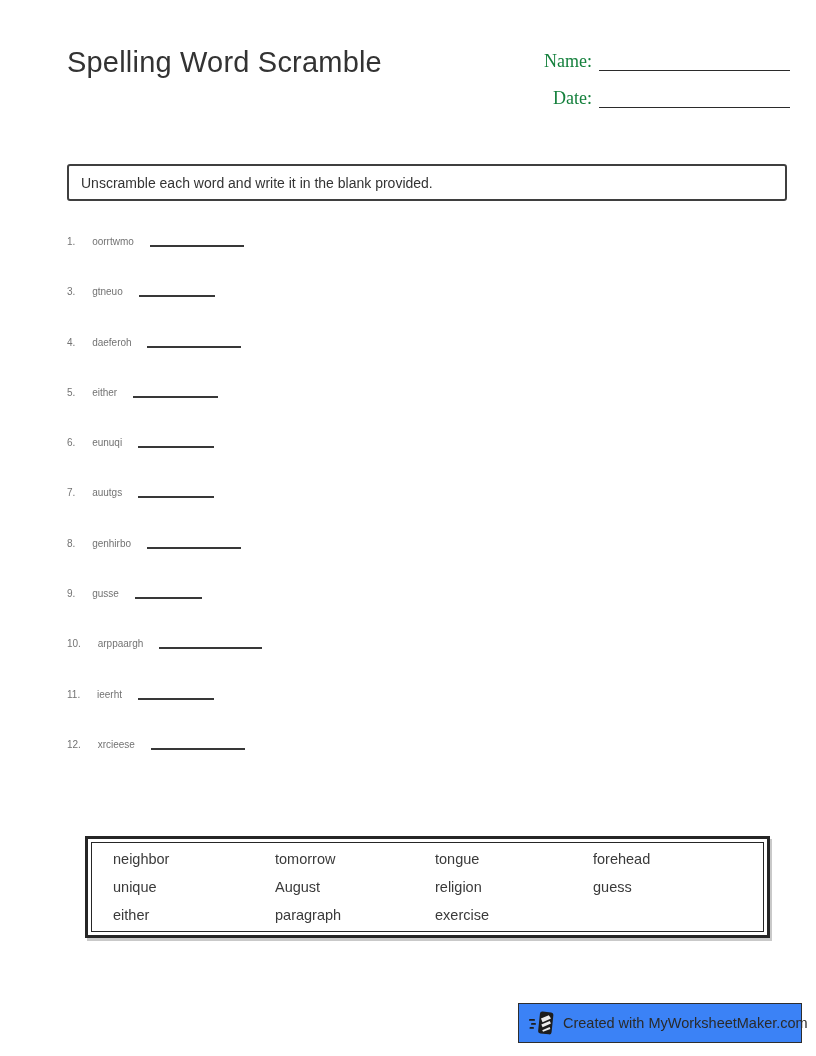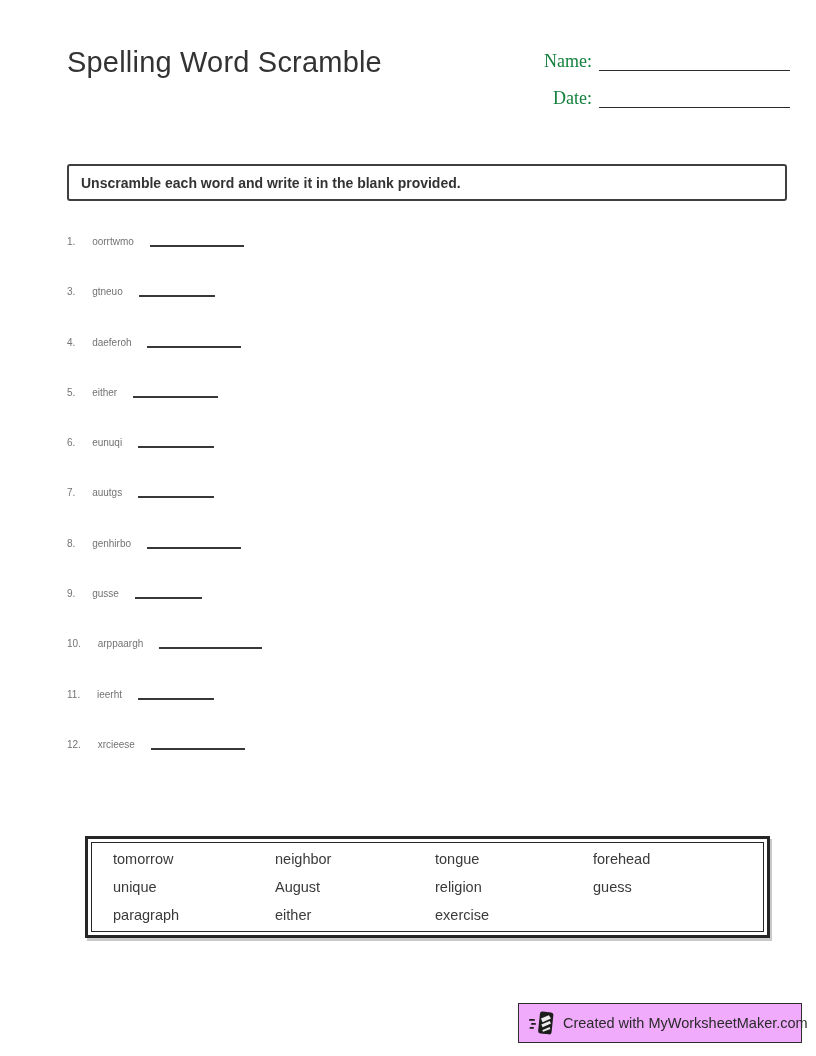--- a/index.html
+++ b/index.html
@@ -64,21 +64,20 @@
     box-sizing: border-box;
     border: 2px solid #3f3f3f;
     border-radius: 3px;
     display: flex;
     align-items: center;
     padding: 0 12px;
   }
   .instruction-text {
     font-size: 14px;
     color: #333333;
-    font-weight: bold;
   }
 
   
   .scramble-list {
     position: absolute;
     left: 47px;
     top: 230px;
     width: 500px;
   }
   .item {
@@ -135,21 +134,21 @@
     position: absolute;
     left: 498px;
     top: 1003px;
     width: 284px;
     height: 40px;
     box-sizing: border-box;
     border: 1.5px solid #2e2e2e;
     display: flex;
     align-items: center;
     padding: 0 10px;
-    background: #f0abfc;
+    background: #3b82f6;
   }
   .credit-icon {
     width: 27px;
     height: 27px;
     margin-right: 7px;
     flex: 0 0 auto;
   }
   .credit-text {
     font-size: 14.5px;
     color: #2a2a2a;
@@ -243,30 +242,30 @@
     <div class="item">
       <span class="num">12.</span>
       <span class="word">xrcieese</span>
       <span class="blank" style="width: 94px;"></span>
     </div>
   </div>
 
   <div class="word-bank">
     <div class="word-bank-inner">
       <div class="bank-grid">
+          <div class="bank-cell">neighbor</div>
           <div class="bank-cell">tomorrow</div>
-          <div class="bank-cell">neighbor</div>
           <div class="bank-cell">tongue</div>
           <div class="bank-cell">forehead</div>
           <div class="bank-cell">unique</div>
           <div class="bank-cell">August</div>
           <div class="bank-cell">religion</div>
           <div class="bank-cell">guess</div>
+          <div class="bank-cell">either</div>
           <div class="bank-cell">paragraph</div>
-          <div class="bank-cell">either</div>
           <div class="bank-cell">exercise</div>
         </div>
     </div>
   </div>
 
   <div class="footer-credit">
     <svg class="credit-icon" viewBox="0 0 27 27" xmlns="http://www.w3.org/2000/svg" aria-hidden="true">
 
       <rect x="0" y="9" width="6" height="1.8" rx="0.9" fill="#1d1d1d"></rect>
       <rect x="2" y="13" width="5" height="1.8" rx="0.9" fill="#1d1d1d"></rect>

